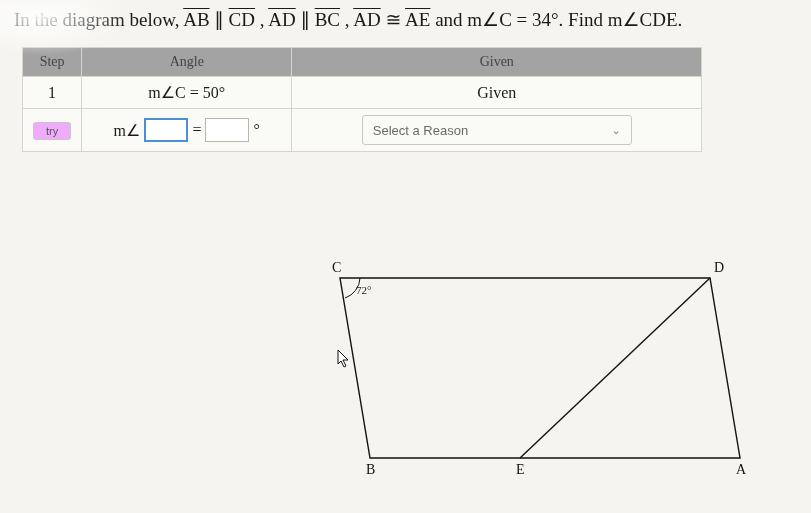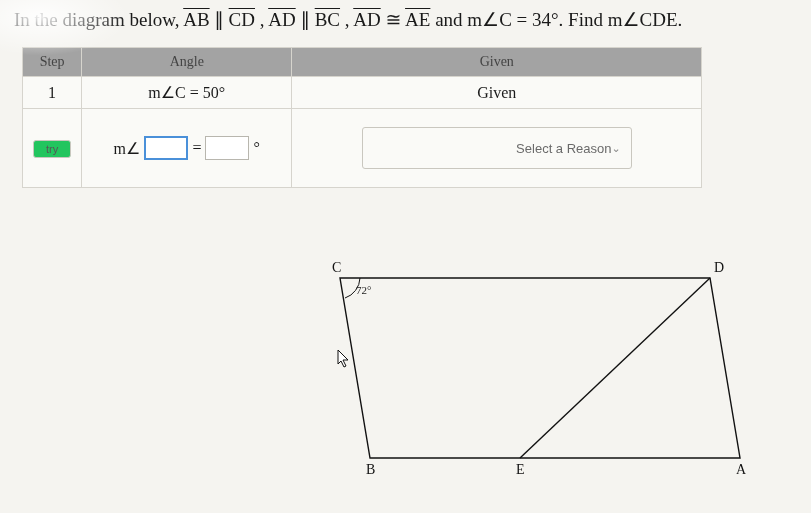--- a/index.html
+++ b/index.html
@@ -39,21 +39,21 @@
     .col-angle { width: 210px; font-family: "Times New Roman", serif; }
     .col-reason { width: 410px; }
     .try-btn {
       display: inline-block;
       border: 1px solid #c9c7bf;
       border-radius: 3px;
       padding: 2px 12px;
       font-size: 11px;
       font-family: Arial, sans-serif;
       color: #555;
-      background: #22c55e;
+      background: #f0abfc;
       cursor: pointer;
     }
     .angle-row {
       display: inline-flex;
       align-items: center;
       gap: 4px;
       font-family: "Times New Roman", serif;
       font-size: 16px;
     }
     .angle-input {
@@ -69,28 +69,28 @@
       width: 44px;
       height: 24px;
       border: 1px solid #b8b6ae;
       background: #fff;
       text-align: center;
       font-family: inherit;
       font-size: 14px;
     }
     .reason-select {
       width: 270px;
-      height: 42px;
+      height: 30px;
       border: 1px solid #c9c7bf;
       background: #fafaf7;
       border-radius: 3px;
       display: flex;
       align-items: center;
-      justify-content: flex-end;
-      margin: 12px auto;
+      justify-content: space-between;
+      margin: 0 auto;
       padding: 0 10px;
       font-size: 13px;
       color: #6a6a6a;
       font-family: Arial, sans-serif;
       cursor: pointer;
     }
     .chev {
       font-size: 11px;
       color: #888;
     }

